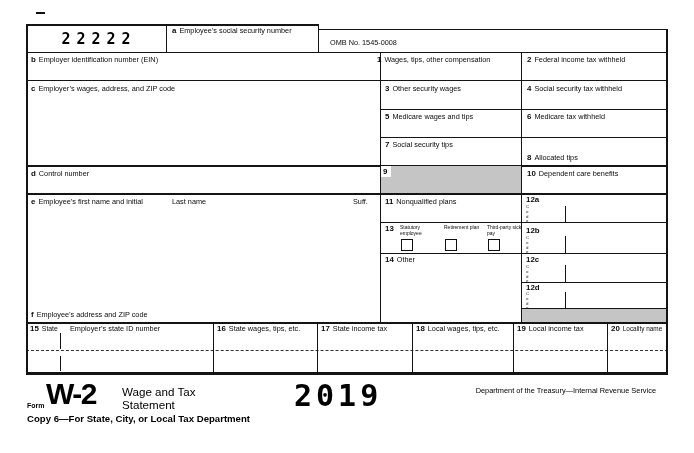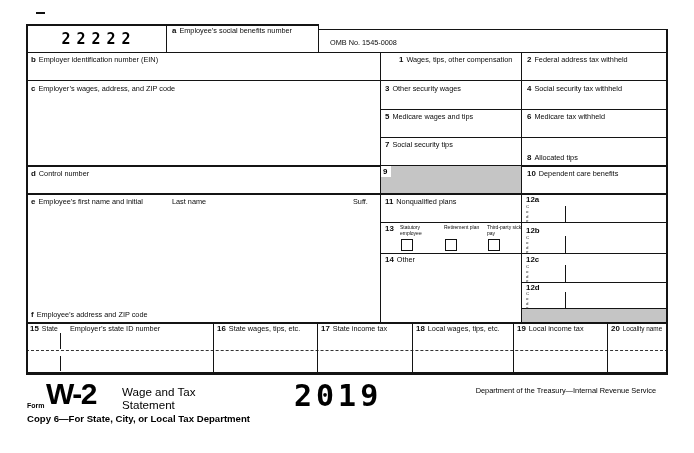--- a/index.html
+++ b/index.html
@@ -70,21 +70,21 @@
     <i class="vl" style="left:539px;top:182px;height:16px"></i>
     <i class="vl" style="left:539px;top:212px;height:17px"></i>
     <i class="vl" style="left:539px;top:241px;height:17px"></i>
     <i class="vl" style="left:539px;top:268px;height:16px"></i>
 
     <div class="gray" style="left:355px;top:142px;width:140px;height:27px"></div>
     <div class="gray" style="left:496px;top:285px;width:144px;height:13px"></div>
 
     <div class="code-big">22222</div>
     <div class="lbl" style="left:146px;top:3px">
-      <b>a</b><span>Employee’s social benefits number</span>
+      <b>a</b><span>Employee’s social security number</span>
     </div>
     <div class="field" style="left:141px;top:11px;width:150px;height:16px"></div>
     <div class="lbl" style="left:304px;top:15px">OMB No. 1545-0008</div>
 
     <div class="lbl" style="left:5px;top:32px">
       <b>b</b><span>Employer identification number (EIN)</span>
     </div>
     <div class="field" style="left:2px;top:42px;width:350px;height:13px"></div>
 
     <div class="lbl" style="left:5px;top:61px">
@@ -101,26 +101,26 @@
       <b>e</b><span>Employee’s first name and initial</span>
     </div>
     <div class="lbl" style="left:146px;top:174px">Last name</div>
     <div class="lbl" style="left:327px;top:174px">Suff.</div>
     <div class="field" style="left:2px;top:184px;width:350px;height:40px"></div>
     <div class="lbl" style="left:5px;top:287px">
       <b>f</b><span>Employee’s address and ZIP code</span>
     </div>
     <div class="field" style="left:2px;top:226px;width:350px;height:59px"></div>
 
-    <div class="lbl" style="left:373px;top:32px">
+    <div class="lbl" style="left:351px;top:32px">
       <b>1</b><span>Wages, tips, other compensation</span>
     </div>
     <div class="field" style="left:356px;top:41px;width:137px;height:14px"></div>
     <div class="lbl" style="left:501px;top:32px">
-      <b>2</b><span>Federal address tax withheld</span>
+      <b>2</b><span>Federal income tax withheld</span>
     </div>
     <div class="field" style="left:497px;top:41px;width:141px;height:14px"></div>
 
     <div class="lbl" style="left:359px;top:61px">
       <b>3</b><span>Other security wages</span>
     </div>
     <div class="field" style="left:356px;top:70px;width:137px;height:14px"></div>
     <div class="lbl" style="left:501px;top:61px">
       <b>4</b><span>Social security tax withheld</span>
     </div>

